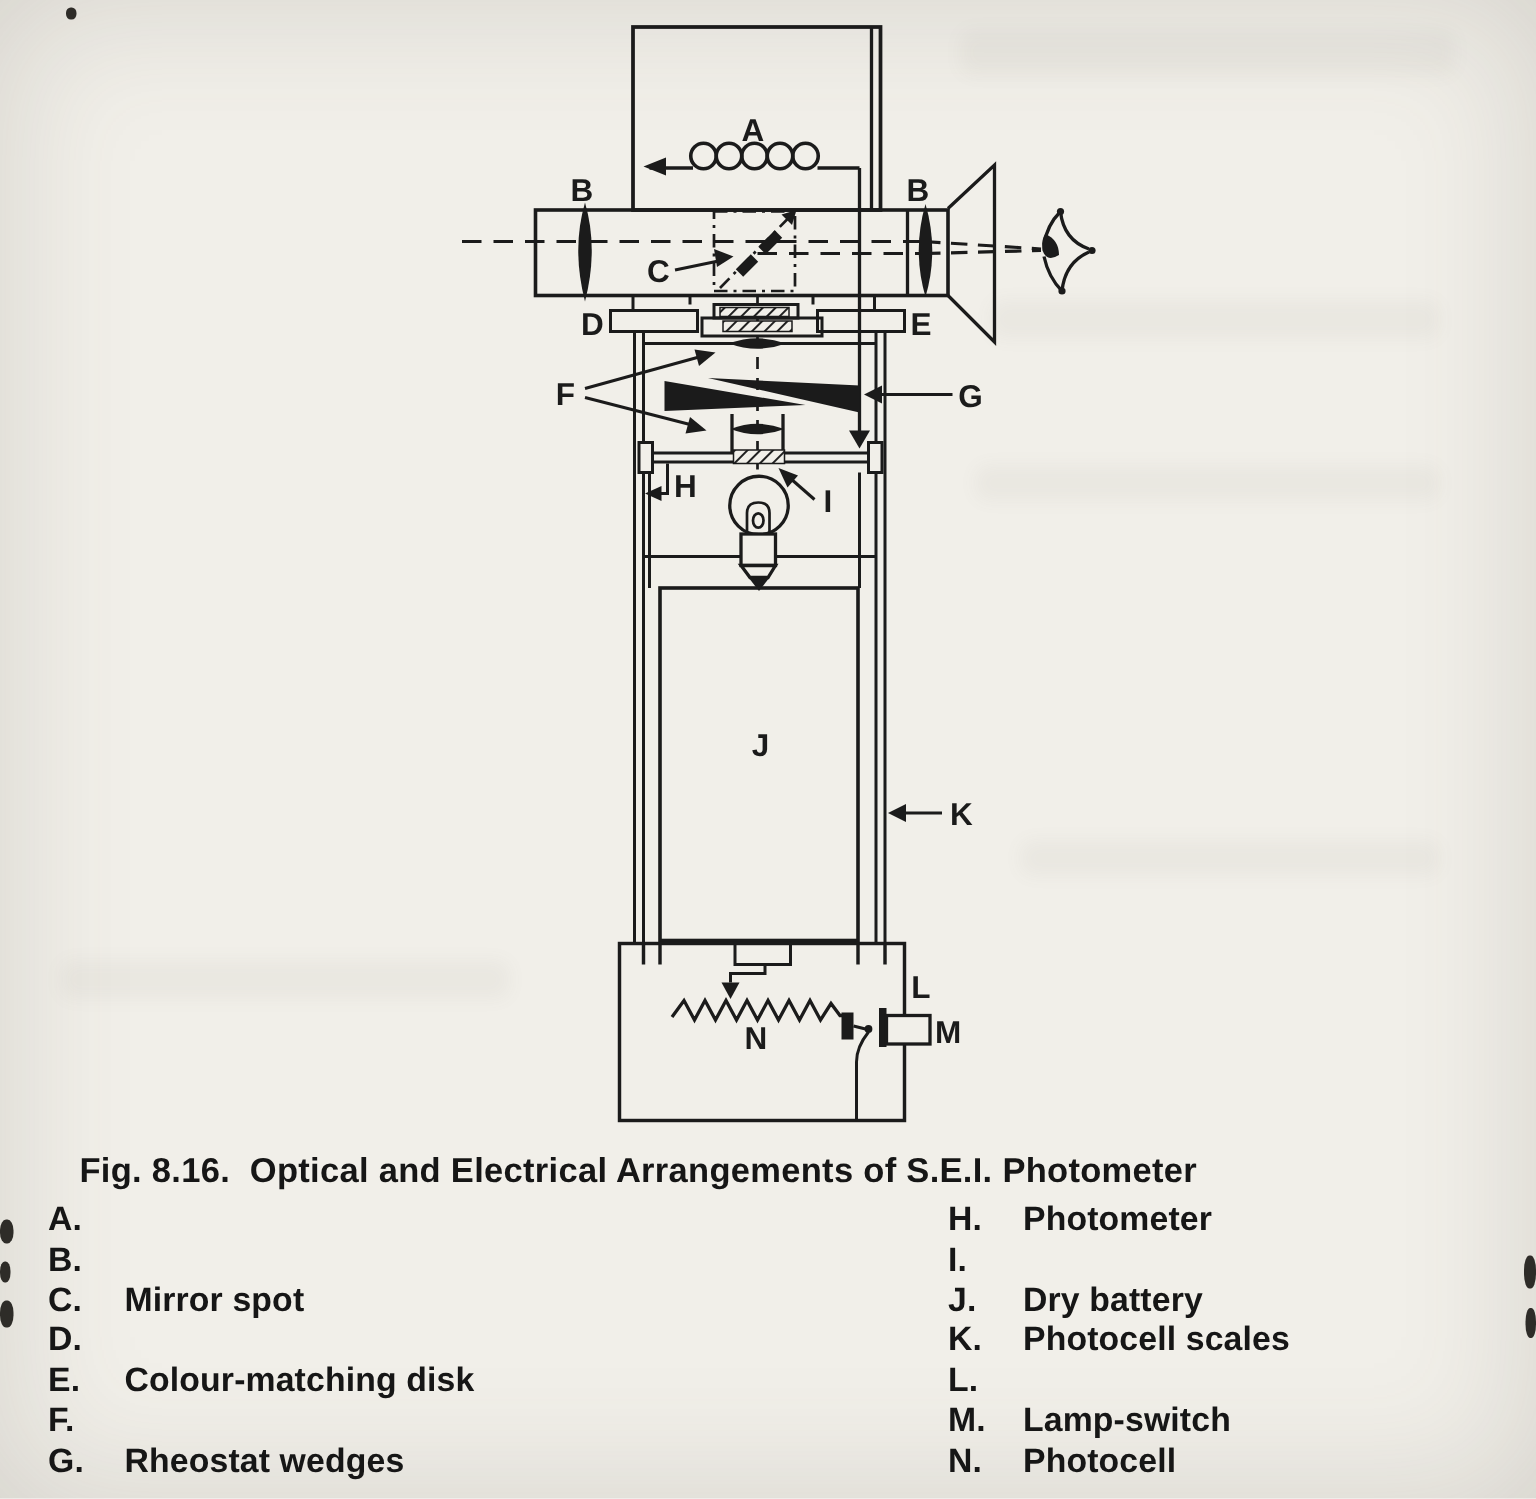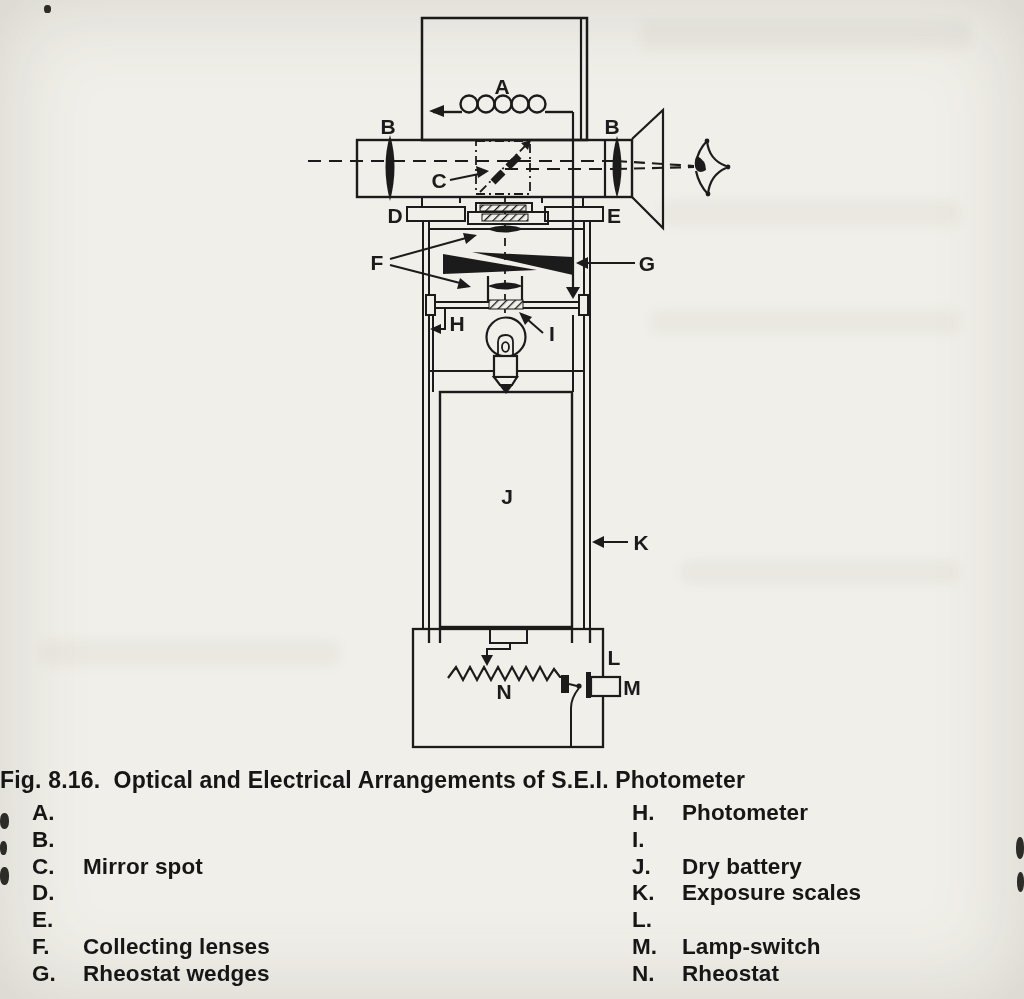--- a/index.html
+++ b/index.html
@@ -7,21 +7,21 @@
        font-family:"Liberation Sans",sans-serif;}
   .page{position:relative;width:1024px;height:999px;background:#f1efe9;
         box-shadow:inset 0 0 90px rgba(90,85,70,.18);}
   
   .smudge{position:absolute;background:#6a6556;opacity:.05;filter:blur(6px);
           border-radius:8px;}
   .edge-mark{position:absolute;background:#2e2c28;border-radius:45%;}
   svg{position:absolute;left:0;top:0;}
   svg text{font-family:"Liberation Sans",sans-serif;font-weight:bold;
            font-size:21px;fill:#1b1b1b;}
-  .caption{position:absolute;left:0;top:767px;width:851px;text-align:left;
+  .caption{position:absolute;left:0;top:767px;width:851px;text-align:center;
            font-weight:bold;font-size:23px;color:#161616;white-space:pre;
            letter-spacing:.2px;}
   .legend-col{position:absolute;top:800px;color:#161616;font-weight:bold;
               font-size:22.5px;letter-spacing:.1px;}
   .legend-col .row{display:flex;line-height:26.8px;white-space:nowrap;}
   .legend-col.left{left:32px;}
   .legend-col.right{left:632px;}
   .legend-col.left .key{width:51px;flex:0 0 51px;}
   .legend-col.right .key{width:50px;flex:0 0 50px;}
 </style>
@@ -245,24 +245,24 @@
       </div>
     <div class="row">
         <span class="key">C.</span>
         <span class="lbl">Mirror spot</span>
       </div>
     <div class="row">
         <span class="key">D.</span>
       </div>
     <div class="row">
         <span class="key">E.</span>
+        <span class="lbl">Colour-matching disk</span>
       </div>
     <div class="row">
         <span class="key">F.</span>
-        <span class="lbl">Collecting lenses</span>
       </div>
     <div class="row">
         <span class="key">G.</span>
         <span class="lbl">Rheostat wedges</span>
       </div>
   </div>
 
   <div class="legend-col right">
     <div class="row">
         <span class="key">H.</span>
@@ -270,28 +270,28 @@
       </div>
     <div class="row">
         <span class="key">I.</span>
       </div>
     <div class="row">
         <span class="key">J.</span>
         <span class="lbl">Dry battery</span>
       </div>
     <div class="row">
         <span class="key">K.</span>
-        <span class="lbl">Exposure scales</span>
+        <span class="lbl">Photocell scales</span>
       </div>
     <div class="row">
         <span class="key">L.</span>
       </div>
     <div class="row">
         <span class="key">M.</span>
         <span class="lbl">Lamp-switch</span>
       </div>
     <div class="row">
         <span class="key">N.</span>
-        <span class="lbl">Rheostat</span>
+        <span class="lbl">Photocell</span>
       </div>
   </div>
 
 </div>
 
 </body></html>

